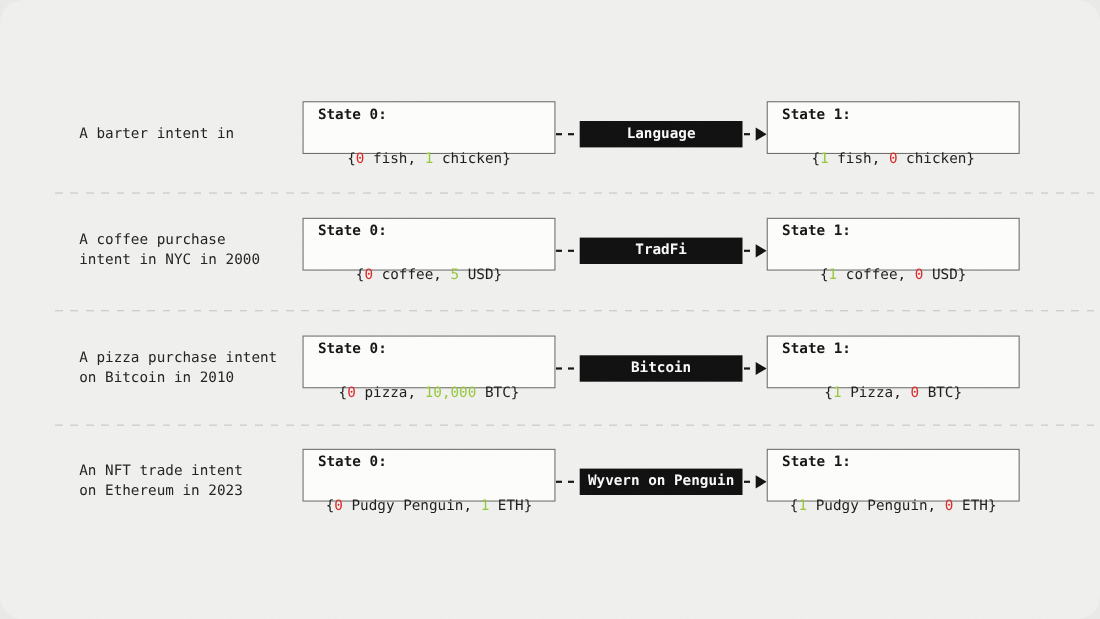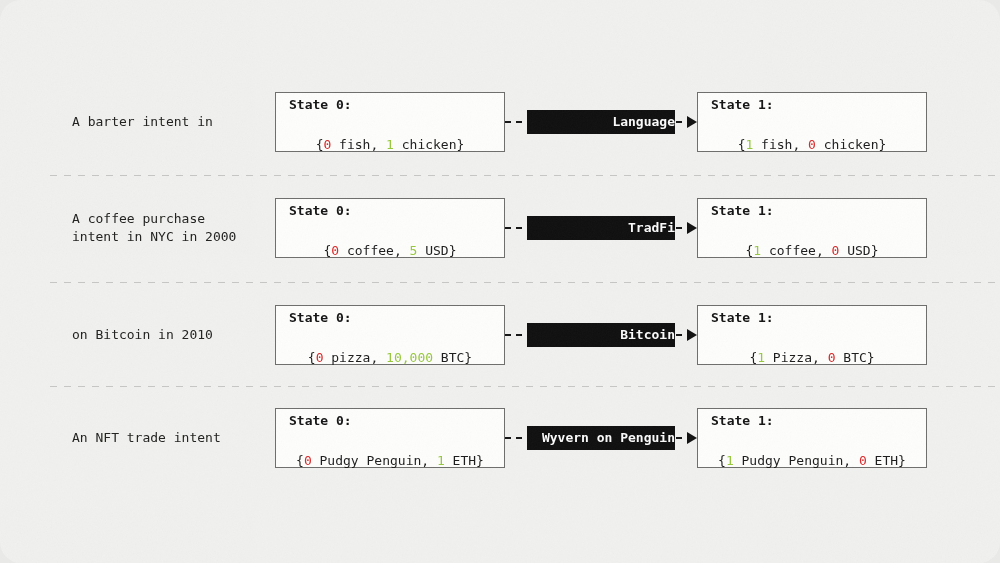--- a/index.html
+++ b/index.html
@@ -46,21 +46,21 @@
     left: 72px; top: 50%;
     transform: translateY(-50%);
     font-size: 13px;
     line-height: 18px;
     white-space: nowrap;
     color: #222220;
   }
   .state-box {
     position: absolute;
     top: 0;
-    width: 230px; height: 60px;
+    width: 230px; height: 48px;
     box-sizing: border-box;
     background: #fdfdfc;
     border: 1.5px solid #6e6e6c;
     padding-top: 4px;
   }
   .state0 { left: 275px; }
   .state1 { left: 697px; }
   .box-title {
     margin-left: 13px;
     font-size: 13px;
@@ -95,21 +95,21 @@
   }
   .badge {
     position: absolute;
     left: 527px; top: 18px;
     width: 148px; height: 24px;
     background: #0f0f0f;
     color: #fafafa;
     font-size: 13px;
     font-weight: bold;
     line-height: 24px;
-    text-align: right;
+    text-align: center;
     white-space: nowrap;
   }
 </style>
 </head>
 <body>
 
 <div class="canvas" id="canvas">
   <div class="separator sep-1"></div>
   <div class="separator sep-2"></div>
   <div class="separator sep-3"></div>
@@ -144,38 +144,40 @@
     <div class="badge">TradFi</div>
     <div class="connector connector-right"></div>
     <div class="arrow-head"></div>
     <div class="state-box state1">
       <div class="box-title">State 1:</div>
       <div class="box-content"><span>{</span><span class="seg-green">1</span><span> coffee, </span><span class="seg-red">0</span><span> USD}</span></div>
     </div>
   </div>
     <div class="row row-2">
     <div class="row-label">
+        <div>A pizza purchase intent</div>
         <div>on Bitcoin in 2010</div>
       </div>
     <div class="state-box state0">
       <div class="box-title">State 0:</div>
       <div class="box-content"><span>{</span><span class="seg-red">0</span><span> pizza, </span><span class="seg-green">10,000</span><span> BTC}</span></div>
     </div>
     <div class="connector connector-left"></div>
     <div class="badge">Bitcoin</div>
     <div class="connector connector-right"></div>
     <div class="arrow-head"></div>
     <div class="state-box state1">
       <div class="box-title">State 1:</div>
       <div class="box-content"><span>{</span><span class="seg-green">1</span><span> Pizza, </span><span class="seg-red">0</span><span> BTC}</span></div>
     </div>
   </div>
     <div class="row row-3">
     <div class="row-label">
         <div>An NFT trade intent</div>
+        <div>on Ethereum in 2023</div>
       </div>
     <div class="state-box state0">
       <div class="box-title">State 0:</div>
       <div class="box-content"><span>{</span><span class="seg-red">0</span><span> Pudgy Penguin, </span><span class="seg-green">1</span><span> ETH}</span></div>
     </div>
     <div class="connector connector-left"></div>
     <div class="badge">Wyvern on Penguin</div>
     <div class="connector connector-right"></div>
     <div class="arrow-head"></div>
     <div class="state-box state1">

